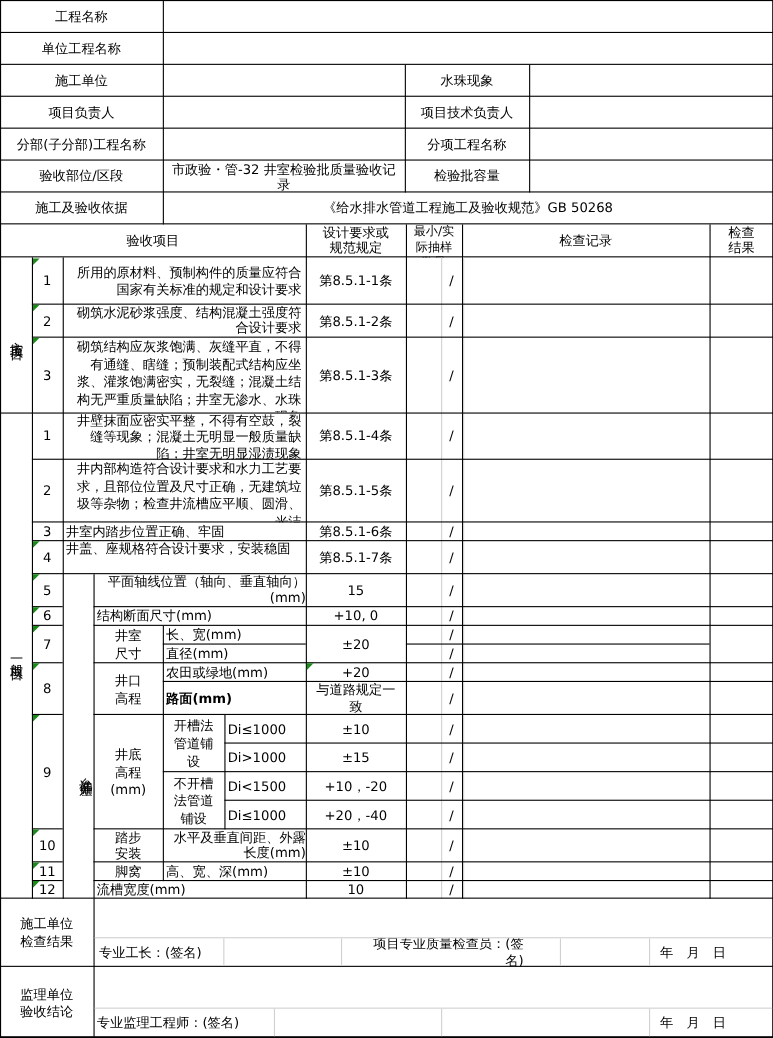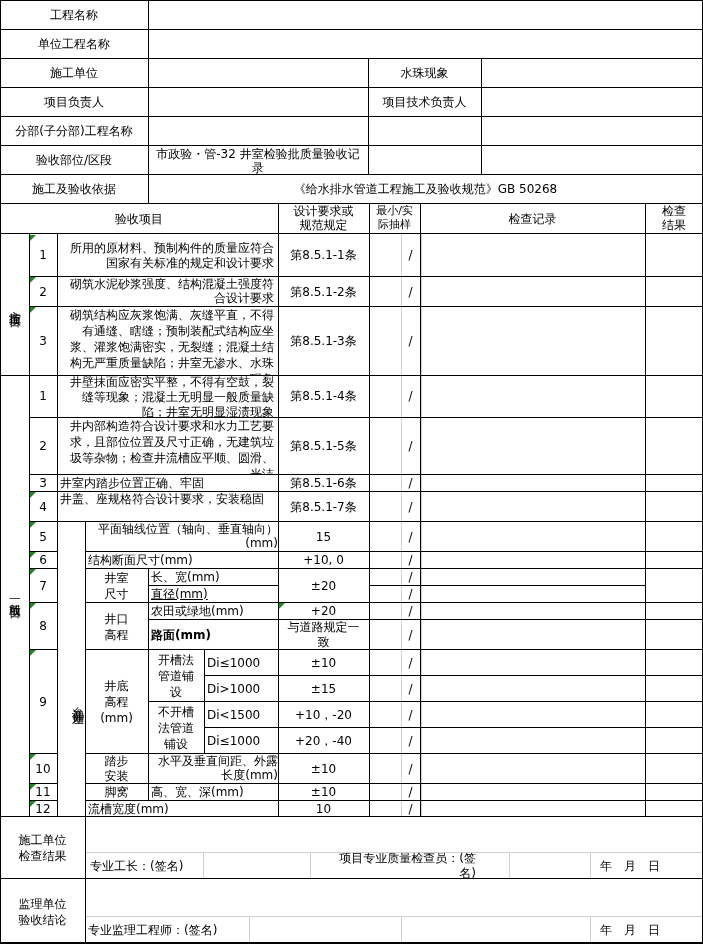--- a/index.html
+++ b/index.html
@@ -30,24 +30,26 @@
   <div class="c" style="left:368px;top:59px;width:113px;height:29px;">水珠现象</div>
   <div class="c" style="left:481px;top:59px;width:222px;height:29px;"></div>
 
   <div class="c" style="left:0;top:88px;width:148px;height:29px;">项目负责人</div>
   <div class="c" style="left:148px;top:88px;width:220px;height:29px;"></div>
   <div class="c" style="left:368px;top:88px;width:113px;height:29px;">项目技术负责人</div>
   <div class="c" style="left:481px;top:88px;width:222px;height:29px;"></div>
 
   <div class="c" style="left:0;top:117px;width:148px;height:29px;text-align:right;">分部(子分部)工程名称</div>
   <div class="c" style="left:148px;top:117px;width:220px;height:29px;"></div>
+  <div class="c" style="left:368px;top:117px;width:113px;height:29px;">分项工程名称</div>
   <div class="c" style="left:481px;top:117px;width:222px;height:29px;"></div>
 
   <div class="c" style="left:0;top:146px;width:148px;height:29px;">验收部位/区段</div>
   <div class="c t" style="left:148px;top:146px;width:220px;height:29px;padding:1px 4px 0;line-height:14px;">市政验・管-32 井室检验批质量验收记录</div>
+  <div class="c" style="left:368px;top:146px;width:113px;height:29px;">检验批容量</div>
   <div class="c" style="left:481px;top:146px;width:222px;height:29px;"></div>
 
   <div class="c" style="left:0;top:175px;width:148px;height:29px;">施工及验收依据</div>
   <div class="c" style="left:148px;top:175px;width:555px;height:29px;">《给水排水管道工程施工及验收规范》GB 50268</div>
 
   <div class="c" style="left:0;top:204px;width:278px;height:30px;">验收项目</div>
   <div class="c t" style="left:278px;top:204px;width:91px;height:30px;padding:0 14px;line-height:14px;">设计要求或规范规定</div>
   <div class="c t" style="left:369px;top:204px;width:51px;height:30px;padding:0 4px;line-height:14px;font-size:11px;">最小/实际抽样数量</div>
   <div class="c" style="left:420px;top:204px;width:225px;height:30px;">检查记录</div>
   <div class="c t" style="left:645px;top:204px;width:58px;height:30px;padding:0 14px;line-height:14px;">检查结果</div>
@@ -101,21 +103,21 @@
   <div class="c slash" style="left:369px;top:522px;width:83px;height:30px;">/</div>
 
   <div class="c" style="left:29px;top:552px;width:28px;height:17px;">6</div>
   <div class="c l" style="left:85px;top:552px;width:193px;height:17px;">结构断面尺寸(mm)</div>
   <div class="c" style="left:278px;top:552px;width:91px;height:17px;">+10, 0</div>
   <div class="c slash" style="left:369px;top:552px;width:83px;height:17px;">/</div>
 
   <div class="c" style="left:29px;top:569px;width:28px;height:34px;">7</div>
   <div class="c" style="left:85px;top:569px;width:63px;height:34px;padding:0 16px;line-height:16px;">井室尺寸</div>
   <div class="c l" style="left:148px;top:569px;width:130px;height:17px;">长、宽(mm)</div>
-  <div class="c l" style="left:148px;top:586px;width:130px;height:17px;text-decoration:underline;">直径(mm)</div>
+  <div class="c l" style="left:148px;top:586px;width:130px;height:17px;">直径(mm)</div>
   <div class="c" style="left:278px;top:569px;width:91px;height:34px;">±20</div>
   <div class="c slash" style="left:369px;top:569px;width:83px;height:17px;">/</div>
   <div class="c slash" style="left:369px;top:586px;width:83px;height:17px;">/</div>
 
   <div class="c" style="left:29px;top:603px;width:28px;height:47px;">8</div>
   <div class="c" style="left:85px;top:603px;width:63px;height:47px;padding:0 16px;line-height:16px;">井口高程</div>
   <div class="c l" style="left:148px;top:603px;width:130px;height:17px;">农田或绿地(mm)</div>
   <div class="c l" style="left:148px;top:620px;width:130px;height:30px;font-weight:bold;">路面(mm)</div>
   <div class="c" style="left:278px;top:603px;width:91px;height:17px;">+20</div>
   <div class="c t" style="left:278px;top:620px;width:91px;height:30px;padding:0 4px;line-height:15px;">与道路规定一致</div>

